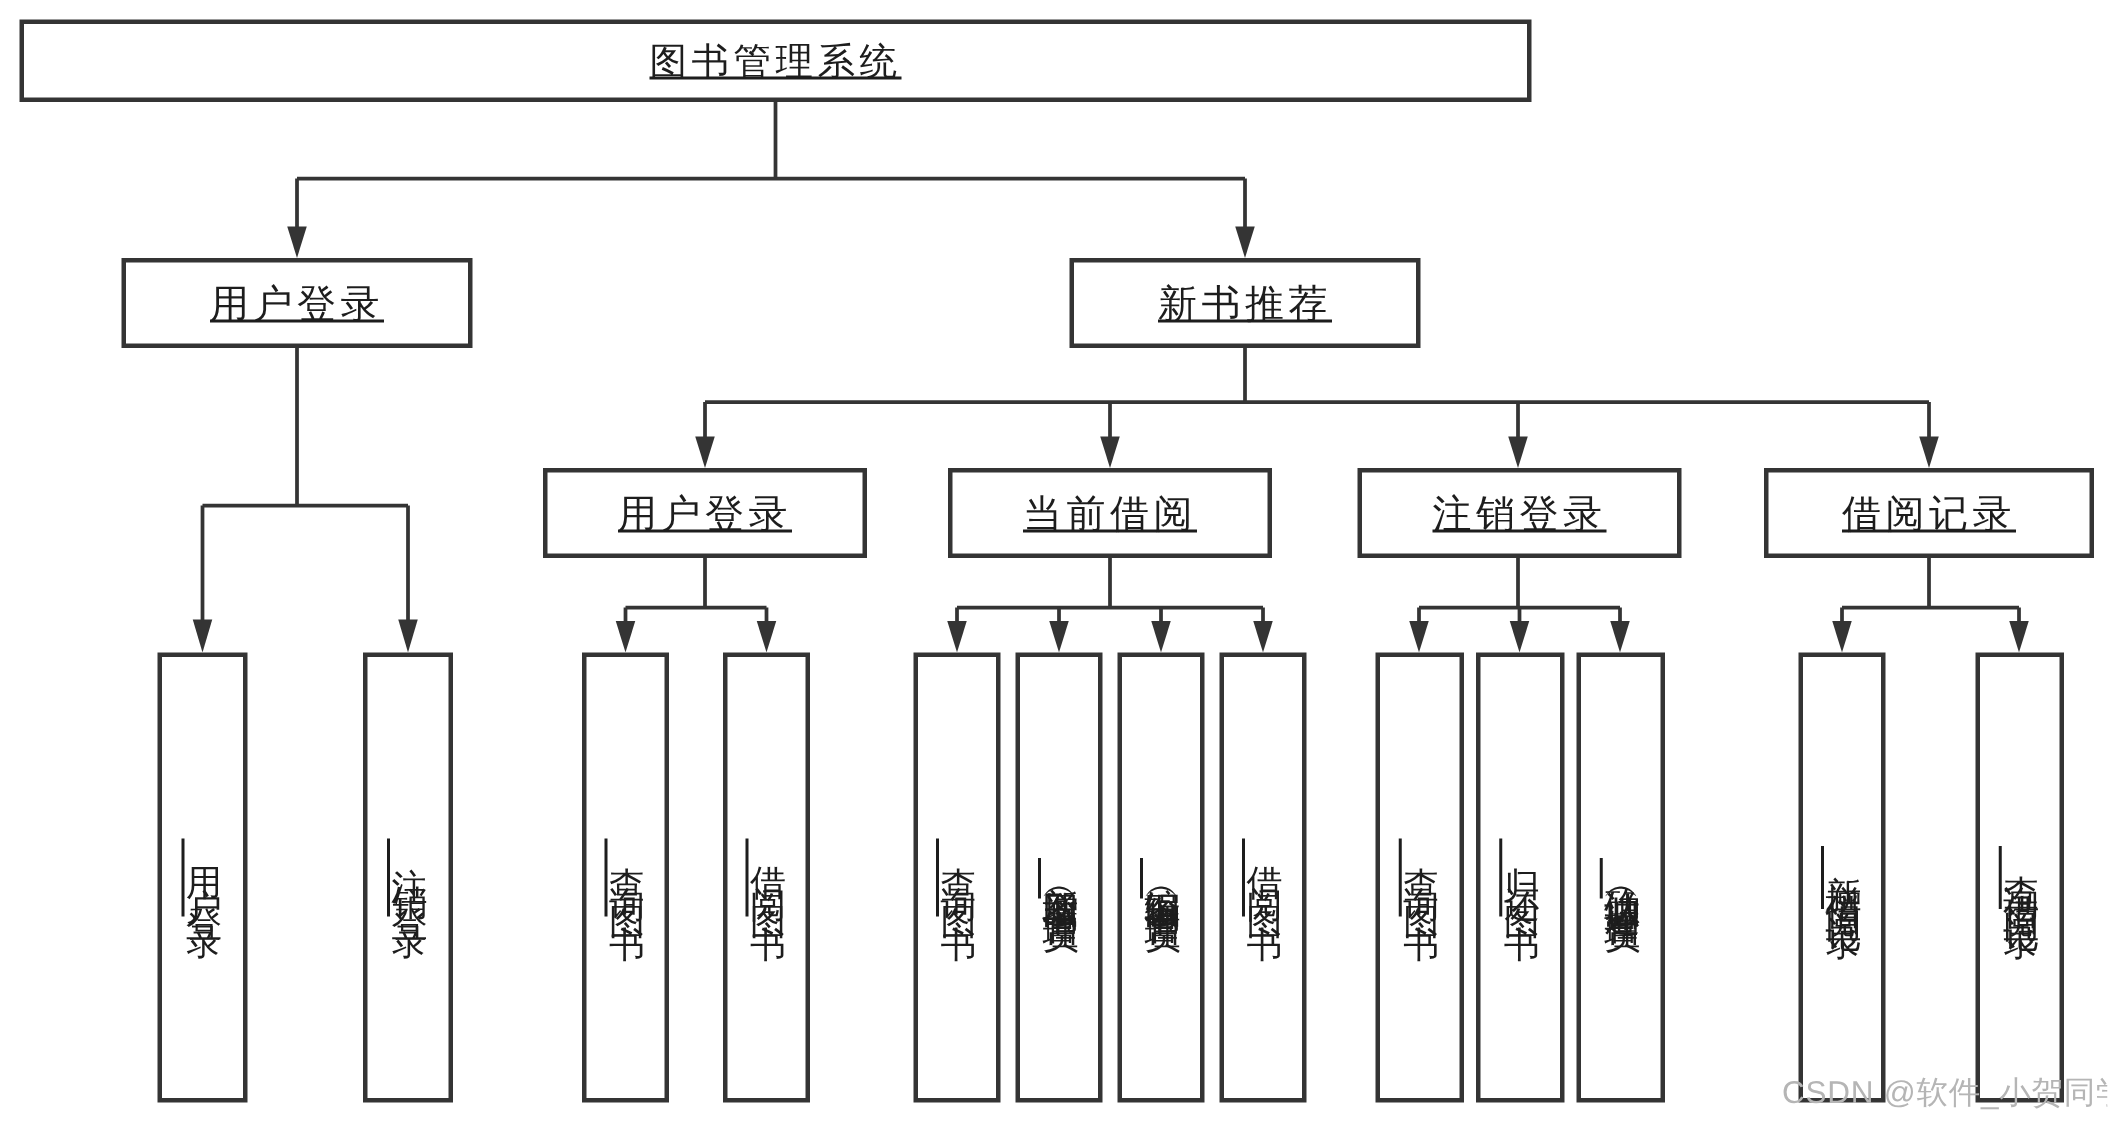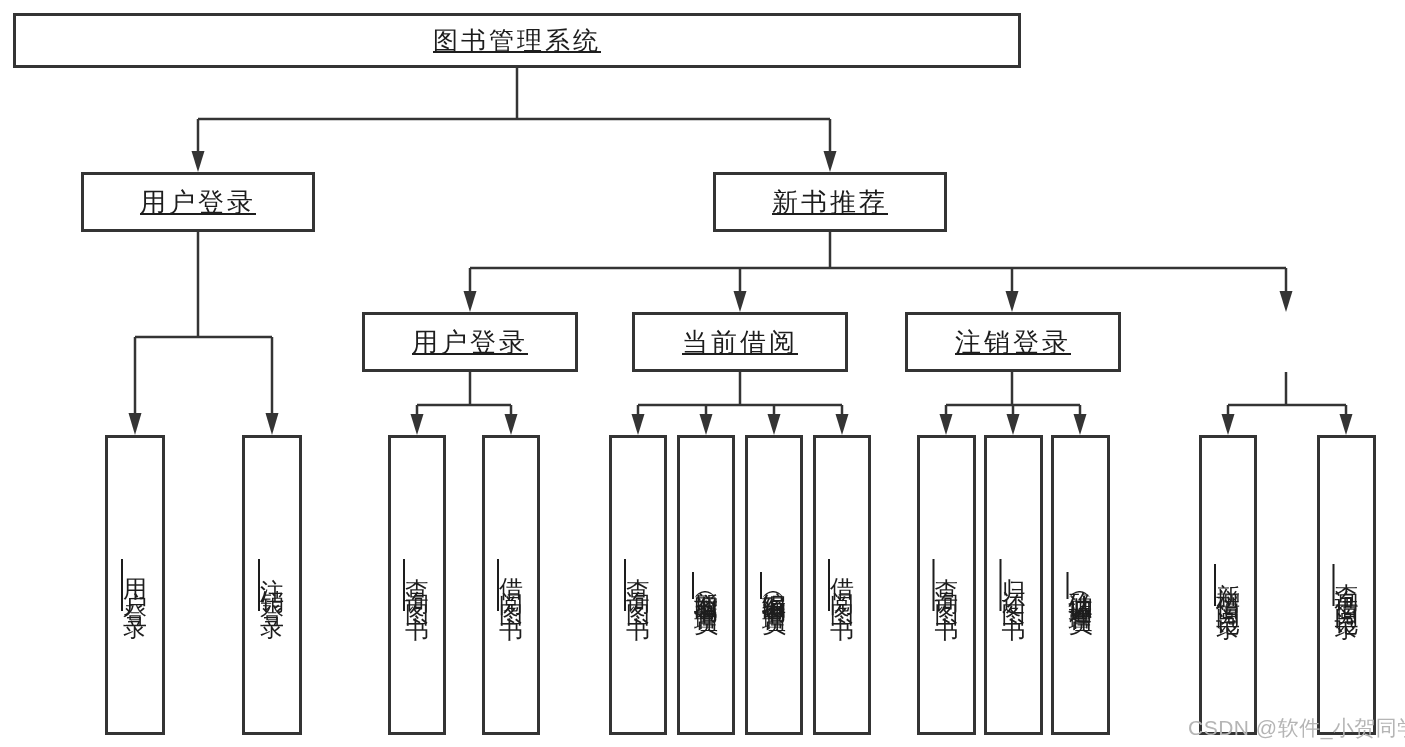--- a/index.html
+++ b/index.html
@@ -133,20 +133,21 @@
   </svg>
 
   <div class="box h root" style="left:13px;top:13px;width:1008px;height:55px">图书管理系统</div>
 
   <div class="box h" style="left:81px;top:172px;width:234px;height:60px">用户登录</div>
   <div class="box h" style="left:713px;top:172px;width:234px;height:60px">新书推荐</div>
 
   <div class="box h" style="left:362px;top:312px;width:216px;height:60px">用户登录</div>
   <div class="box h" style="left:632px;top:312px;width:216px;height:60px">当前借阅</div>
   <div class="box h" style="left:905px;top:312px;width:216px;height:60px">注销登录</div>
+  <div class="box h" style="left:1176px;top:312px;width:220px;height:60px">借阅记录</div>
 
   <div class="box v len4" style="left:105px;top:435px;width:60px;height:300px">用户登录</div>
   <div class="box v len4" style="left:242px;top:435px;width:60px;height:300px">注销登录</div>
 
   <div class="box v len4" style="left:388px;top:435px;width:58px;height:300px">查询图书</div>
   <div class="box v len4" style="left:482px;top:435px;width:58px;height:300px">借阅图书</div>
 
   <div class="box v len4" style="left:609px;top:435px;width:58px;height:300px">查询图书</div>
   <div class="box v len9" style="left:677px;top:435px;width:58px;height:300px">新增图书（管理员）</div>
   <div class="box v len9" style="left:745px;top:435px;width:58px;height:300px">编辑图书（管理员）</div>

